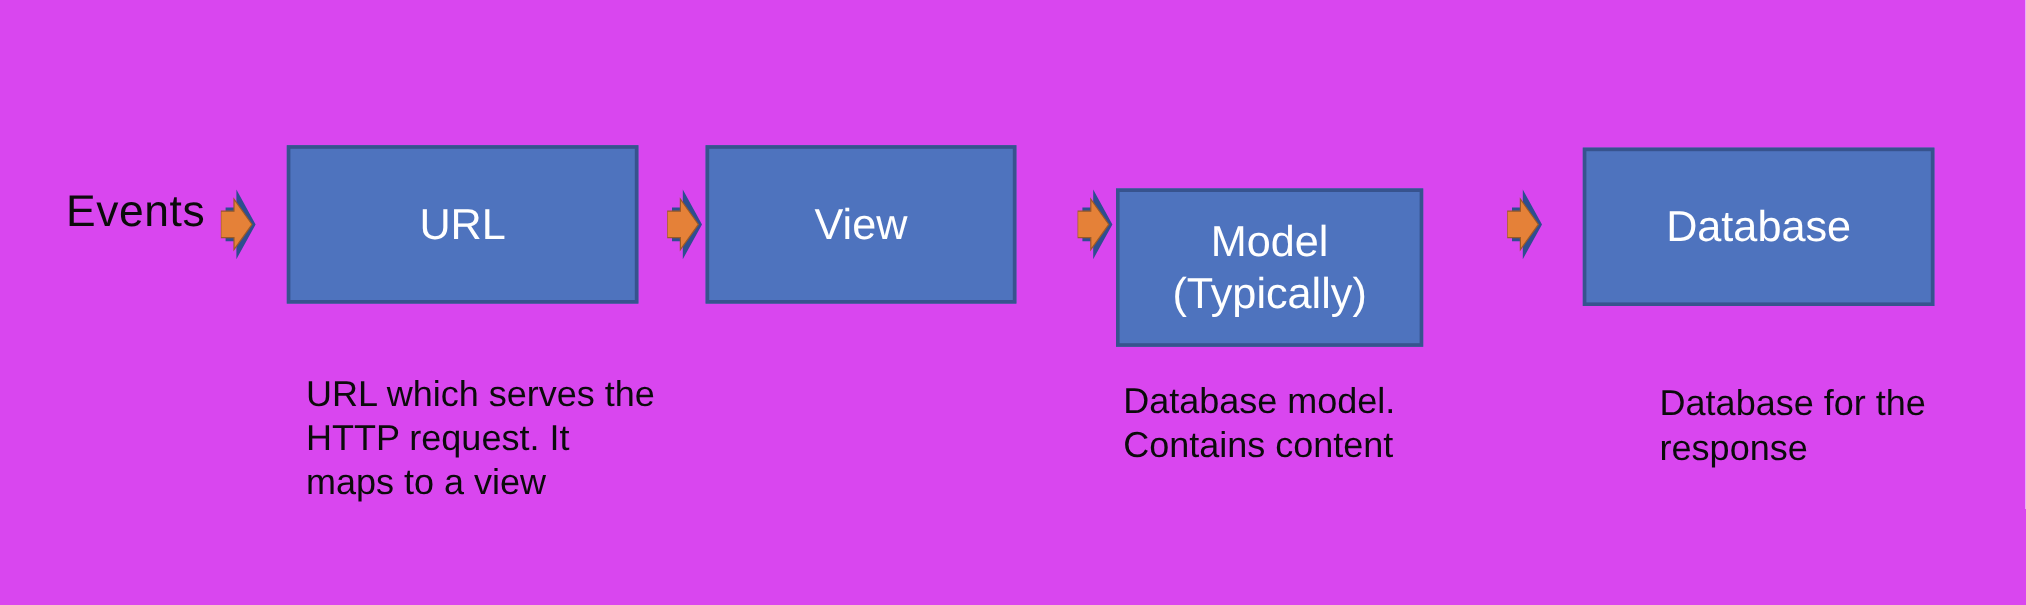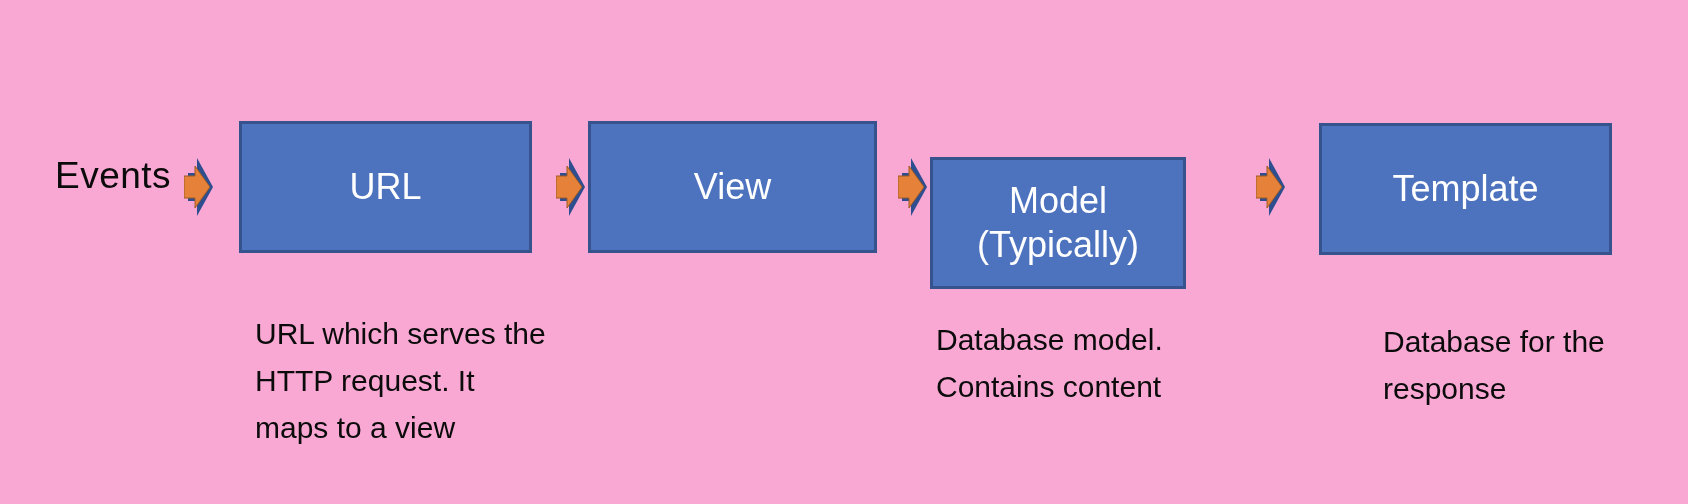--- a/index.html
+++ b/index.html
@@ -4,21 +4,21 @@
 <style>
   html, body {
     margin: 0;
     padding: 0;
     background: #ffffff;
   }
   #canvas {
     position: relative;
     width: 1688px;
     height: 504px;
-    background: #f9a8d4;
+    background: #d946ef;
     overflow: hidden;
     font-family: "Liberation Sans", sans-serif;
   }
   .events-label {
     position: absolute;
     left: 55px;
     top: 153px;
     font-size: 37px;
     line-height: 46px;
     color: #0b0b0b;
@@ -34,37 +34,37 @@
     display: flex;
     align-items: center;
     justify-content: center;
     text-align: center;
     color: #ffffff;
     font-size: 36px;
     line-height: 44px;
     white-space: pre-line;
   }
   #box-url      { left: 239px;  width: 293px; justify-content: center; }
-  #box-view     { left: 588px;  width: 289px; }
+  #box-view     { left: 588px;  width: 259px; }
   #box-model    { left: 930px;  width: 256px; margin-top: 36px; }
   #box-template { left: 1319px; width: 293px; top: 123px; }
   .flow-arrow {
     position: absolute;
     width: 30px;
     height: 62px;
     top: 156px;
   }
   #arrow-1 { left: 184px; }
   #arrow-2 { left: 556px; }
   #arrow-3 { left: 898px; }
   #arrow-4 { left: 1256px; }
   .desc {
     position: absolute;
     font-size: 30px;
-    line-height: 47px;
+    line-height: 37px;
     color: #0b0b0b;
     white-space: pre-line;
   }
   #desc-url      { left: 255px;  top: 310px; }
   #desc-view     { left: 566px;  top: 313px; }
   #desc-model    { left: 936px;  top: 316px; }
   #desc-template { left: 1383px; top: 318px; }
 </style>
 </head>
 <body>
@@ -100,21 +100,21 @@
     <span>Model
 (Typically)</span>
   </div>
 
   <svg id="arrow-4" class="flow-arrow" viewBox="0 0 30 62">
     <polygon points="4,17 13,17 13,2 29,31 13,60 13,45 4,45" fill="#2e4e8f"></polygon>
     <polygon points="0,20 11,20 11,10 26,31 11,52 11,42 0,42" fill="#e58138" stroke="#9c5a26" stroke-width="1"></polygon>
   </svg>
 
   <div id="box-template" class="stage-box">
-    <span>Template</span>
+    <span>Database</span>
   </div>
 
   <div id="desc-url" class="desc">URL which serves the
 HTTP request. It
 maps to a view</div>
 
 
   <div id="desc-model" class="desc">Database model.
 Contains content</div>
 

